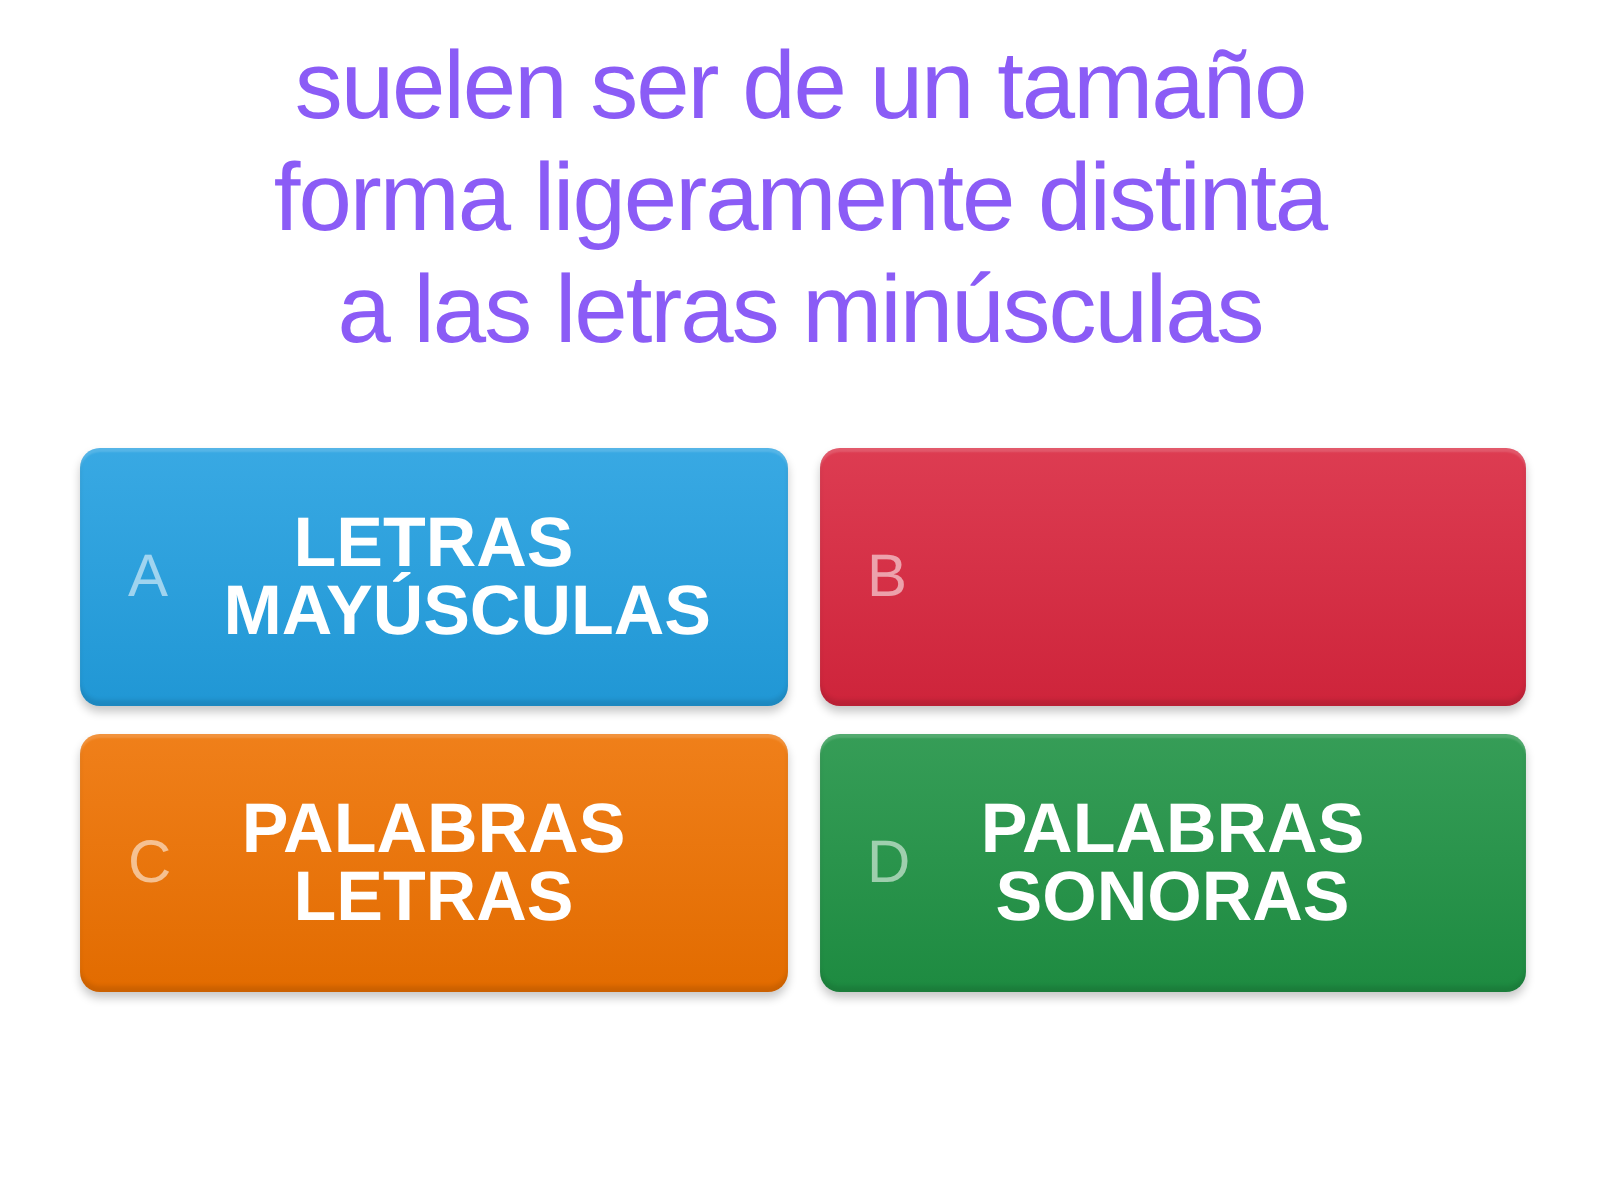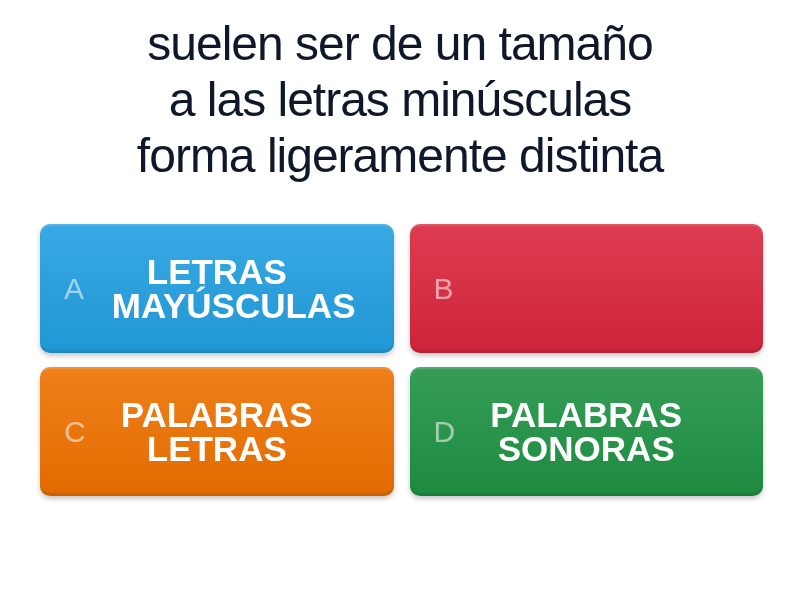--- a/index.html
+++ b/index.html
@@ -68,24 +68,24 @@
     text-align: center;
     max-width: 210px;
     color: #ffffff;
   }
 </style>
 </head>
 <body style="background-color: rgb(255, 255, 255);">
 
 <div class="quiz-page">
 
-  <div class="question" style="color: #0f172a;">
+  <div class="question" style="color: #8b5cf6;">
     <div>suelen ser de un tamaño</div>
+    <div>forma ligeramente distinta</div>
     <div>a las letras minúsculas</div>
-    <div>forma ligeramente distinta</div>
   </div>
 
   <div class="answers-grid">
 
     <button class="answer-btn" style="background-color: rgb(34, 159, 224);">
       <span class="answer-letter" style="color: rgba(255, 255, 255, 0.55);">A</span>
       <span class="answer-label">LETRAS MAYÚSCULAS</span>
     </button>
 
     <button class="answer-btn" style="background-color: rgb(217, 38, 62);">

